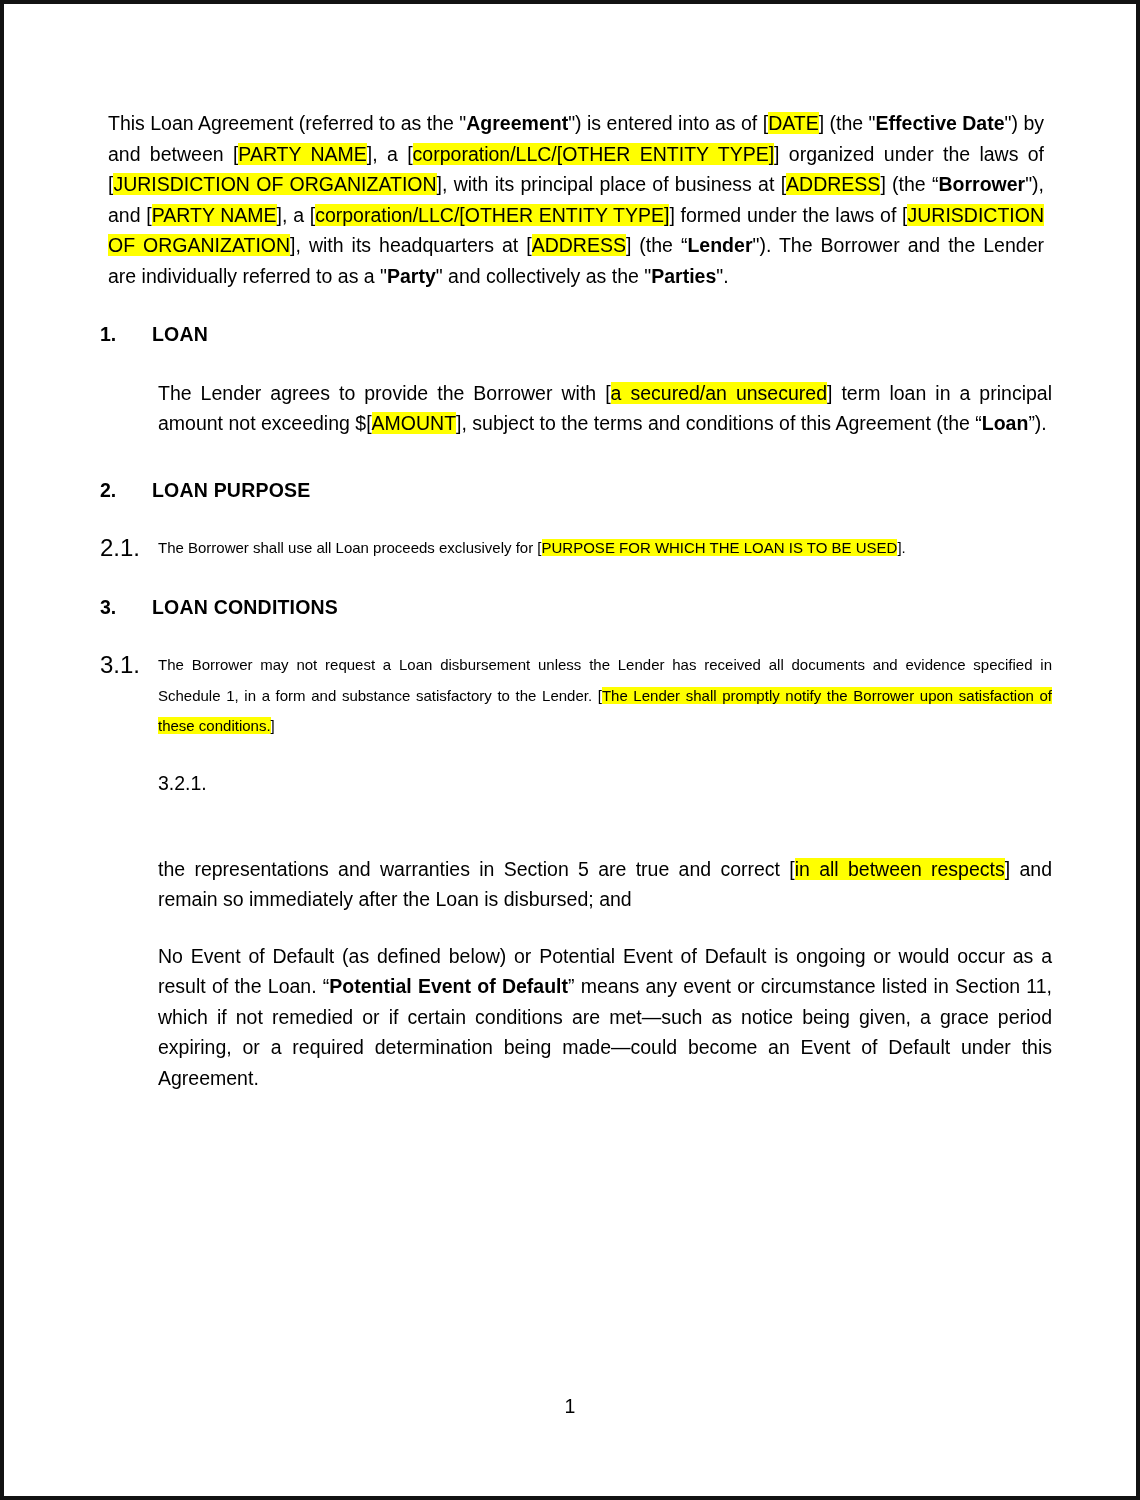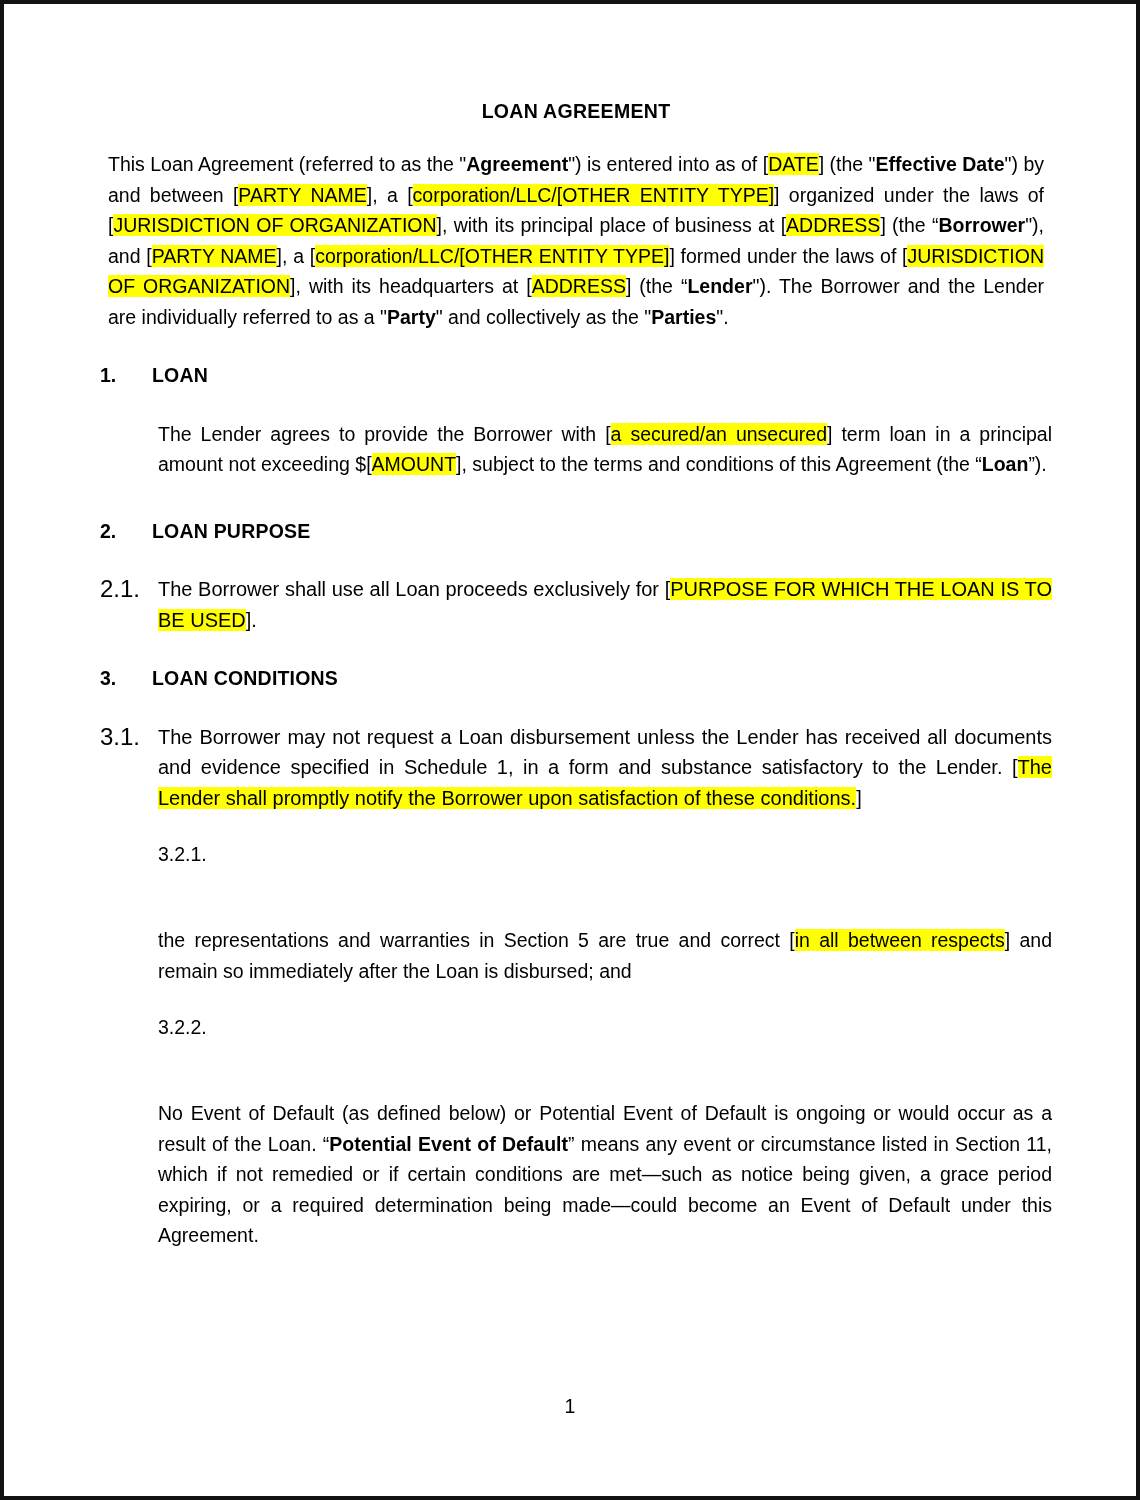--- a/index.html
+++ b/index.html
@@ -76,21 +76,21 @@
     margin-bottom: 26px;
   }
   .clause .num {
     width: 58px;
     flex: 0 0 58px;
     font-size: 24px;
     line-height: 30.5px;
   }
   .clause .body {
     flex: 1 1 auto;
-    font-size: 20px;
+    font-size: 15px;
     line-height: 30.5px;
     text-align: justify;
   }
   
   .plainclause {
     display: flex;
     margin-bottom: 36px;
   }
   .plainclause .num {
     width: 58px;
@@ -129,21 +129,20 @@
     text-align: center;
     font-size: 19.5px;
   }
 </style>
 </head>
 <body>
 
 <div class="page">
   <div class="page-inner">
 
-    <div class="doc-title">LOAN AGREEMENT</div>
 
     <p class="intro"><span>This Loan Agreement (referred to as the "</span><b>Agreement</b><span>") is entered into as of [</span><span class="hl">DATE</span><span>] (the "</span><b>Effective Date</b><span>") by and between [</span><span class="hl">PARTY NAME</span><span>], a [</span><span class="hl">corporation/LLC/[OTHER ENTITY TYPE]</span><span>] organized under the laws of [</span><span class="hl">JURISDICTION OF ORGANIZATION</span><span>], with its principal place of business at [</span><span class="hl">ADDRESS</span><span>] (the “</span><b>Borrower</b><span>"), and [</span><span class="hl">PARTY NAME</span><span>], a [</span><span class="hl">corporation/LLC/[OTHER ENTITY TYPE]</span><span>] formed under the laws of [</span><span class="hl">JURISDICTION OF ORGANIZATION</span><span>], with its headquarters at [</span><span class="hl">ADDRESS</span><span>] (the “</span><b>Lender</b><span>"). The Borrower and the Lender are individually referred to as a "</span><b>Party</b><span>" and collectively as the "</span><b>Parties</b><span>".</span></p>
 
     <div class="sec-head">
       <div class="num">1.</div>
       <div class="label">LOAN</div>
     </div>
 
     <div class="plainclause">
       <div class="num"></div>
@@ -171,20 +170,19 @@
       <div class="body"><span>The Borrower may not request a Loan disbursement unless the Lender has received all documents and evidence specified in Schedule 1, in a form and substance satisfactory to the Lender. [</span><span class="hl">The Lender shall promptly notify the Borrower upon satisfaction of these conditions.</span><span>]</span></div>
     </div>
 
 
     <div class="subclause">
       <div class="num">3.2.1.</div>
       <div class="body"><span>the representations and warranties in Section 5 are true and correct [</span><span class="hl">in all between respects</span><span>] and remain so immediately after the Loan is disbursed; and</span></div>
     </div>
 
     <div class="subclause">
-      <div class="num">3.2.2.</div>
       <div class="body"><span>No Event of Default (as defined below) or Potential Event of Default is ongoing or would occur as a result of the Loan. “</span><b>Potential Event of Default</b><span>” means any event or circumstance listed in Section 11, which if not remedied or if certain conditions are met—such as notice being given, a grace period expiring, or a required determination being made—could become an Event of Default under this Agreement.</span></div>
     </div>
 
   </div>
 
   <div class="page-number">1</div>
 </div>
 
 </body></html>

